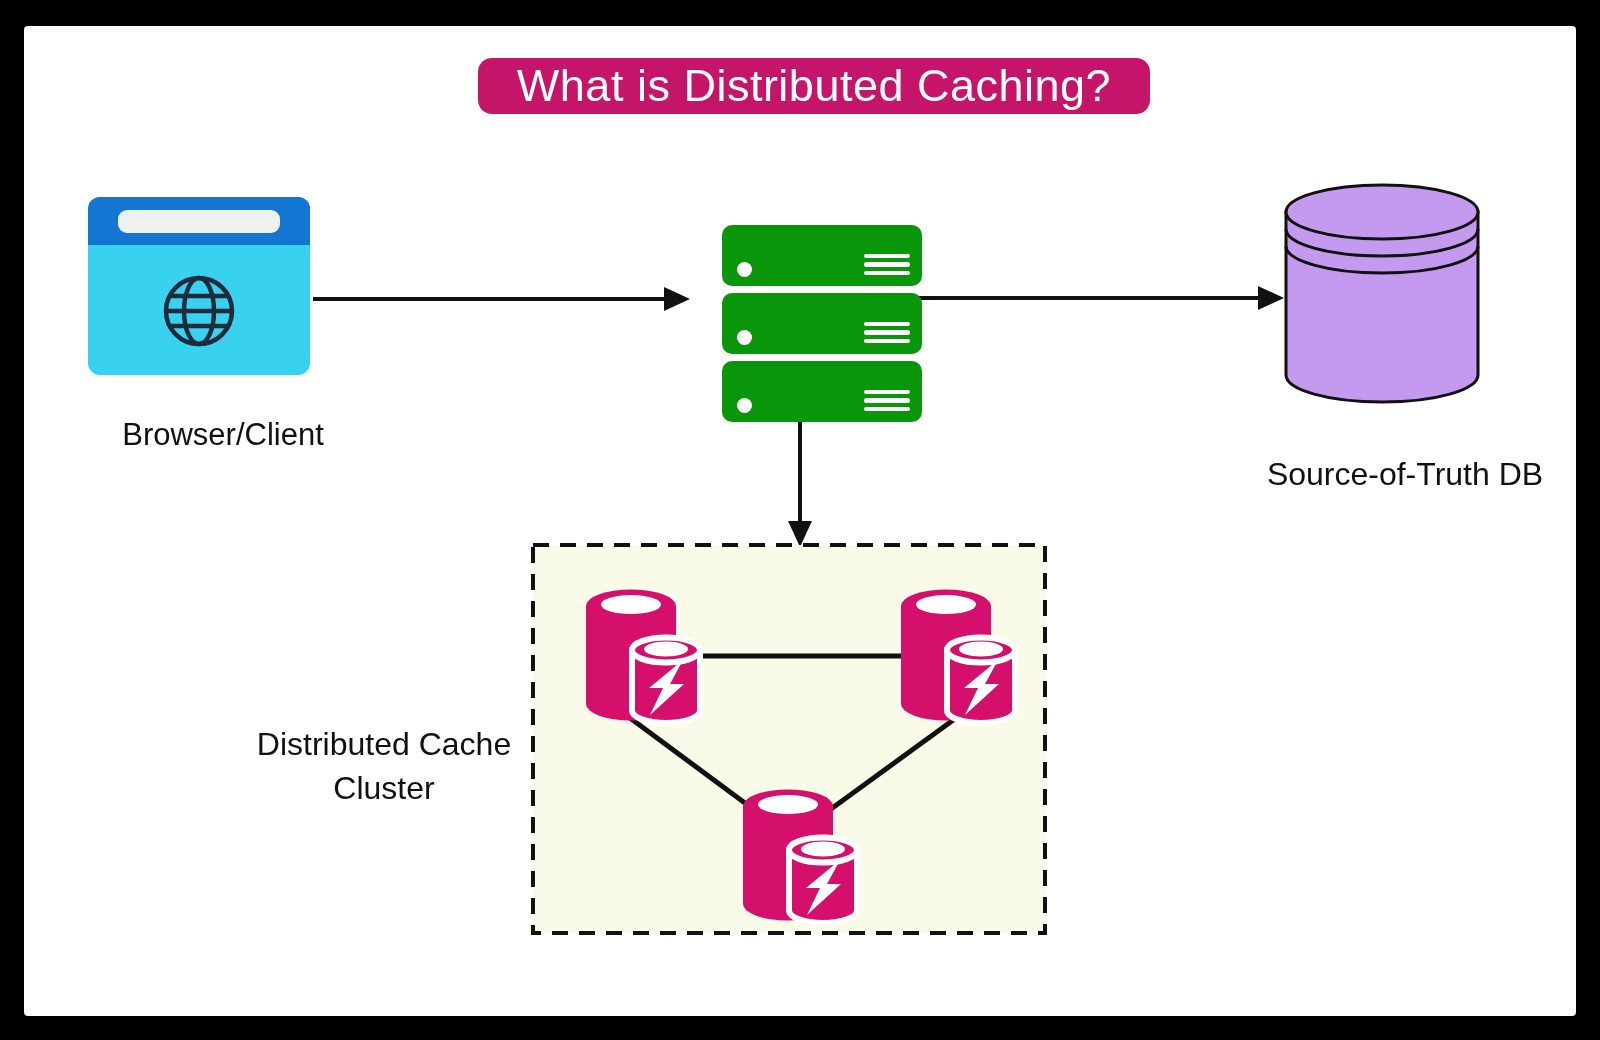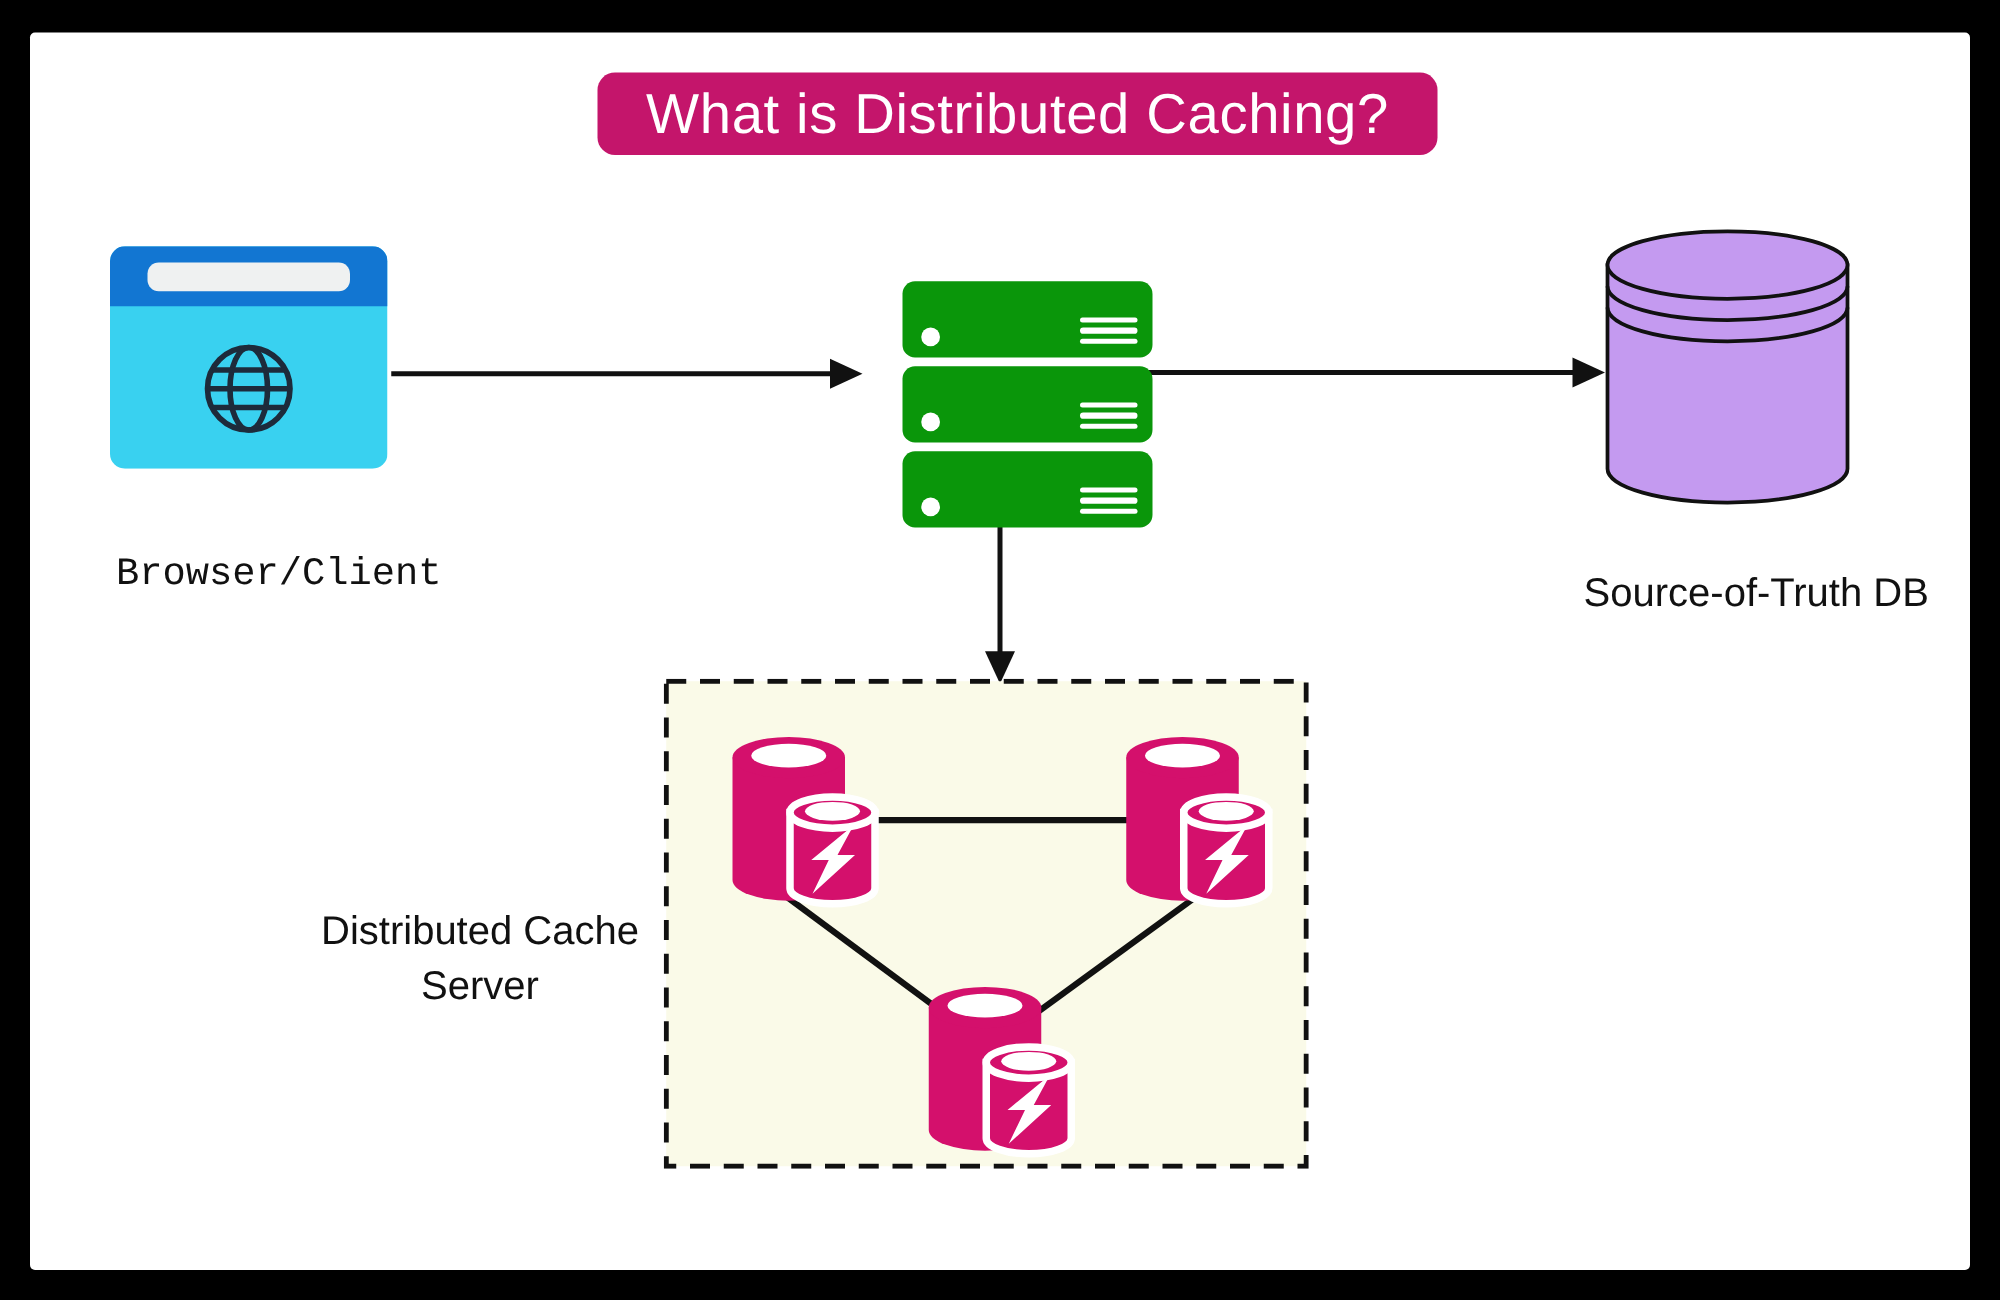--- a/index.html
+++ b/index.html
@@ -8,29 +8,29 @@
     background:var(--frame_bg,#000);
     font-family:"Liberation Sans", sans-serif;
     overflow:hidden;
   }
   .canvas{
     position:absolute;left:24px;top:26px;right:24px;bottom:24px;
     background:var(--canvas_bg,#fff);border-radius:4px;
   }
   .abs{position:absolute;}
   .title-banner{
-    left:454px;top:32px;width:672px;height:66px;
+    left:454px;top:32px;width:672px;height:56px;
     background:var(--title_bg,#c4156b);border-radius:14px;
     display:flex;align-items:center;justify-content:center;
     color:var(--title_text,#fff);font-size:45px;letter-spacing:0.5px;
   }
   .node-label{
     color:var(--label_color,#111);font-size:32px;text-align:center;
   }
-  .label-browser{left:49px;top:416px;width:300px;font-size:31px;font-family:Liberation Mono, monospace;}
+  .label-browser{left:49px;top:391px;width:300px;font-size:31px;}
   .label-appserver{left:602px;top:136px;width:400px;}
   .label-db{left:1181px;top:430px;width:400px;}
   .label-cluster{left:205px;top:696px;width:310px;line-height:44px;}
   
   .server-stack{left:698px;top:199px;width:200px;}
   .server-unit{
     position:relative;width:200px;height:61px;border-radius:10px;
     background:var(--server_green,#0a960a);margin-bottom:7px;
   }
   .server-led{
@@ -105,21 +105,21 @@
   <svg class="abs" style="left:1259px;top:156px;" width="198" height="224" viewBox="0 0 198 224">
     <g fill="var(--db_fill)" stroke="var(--outline_dark)" stroke-width="3">
       <path d="M3 30 V193 A96 27 0 0 0 195 193 V30 Z"></path>
       <ellipse cx="99" cy="30" rx="96" ry="27"></ellipse>
       <path d="M3 47 A96 27 0 0 0 195 47" fill="none"></path>
       <path d="M3 64 A96 27 0 0 0 195 64" fill="none"></path>
     </g>
   </svg>
   <div class="abs node-label label-db">Source-of-Truth DB</div>
 
-  <div class="abs node-label label-cluster">Distributed Cache Server</div>
+  <div class="abs node-label label-cluster">Distributed Cache Cluster</div>
 
   <svg class="abs" style="left:507px;top:517px;" width="516" height="392" viewBox="0 0 516 392">
     <defs>
       <symbol id="cache-node" viewBox="0 0 120 140">
         <path d="M1 18 V116 A45 16.5 0 0 0 91 116 V18 Z" fill="var(--cache_pink)"></path>
         <ellipse cx="46" cy="18" rx="45" ry="16.5" fill="var(--cache_pink)"></ellipse>
         <ellipse cx="46" cy="16.5" rx="30" ry="9.5" fill="#fff"></ellipse>
         <g>
           <path d="M47 62 V122.5 A34 12.5 0 0 0 115 122.5 V62 Z" fill="var(--cache_pink)" stroke="#fff" stroke-width="6"></path>
           <ellipse cx="81" cy="62" rx="34" ry="12.5" fill="var(--cache_pink)" stroke="#fff" stroke-width="6"></ellipse>

